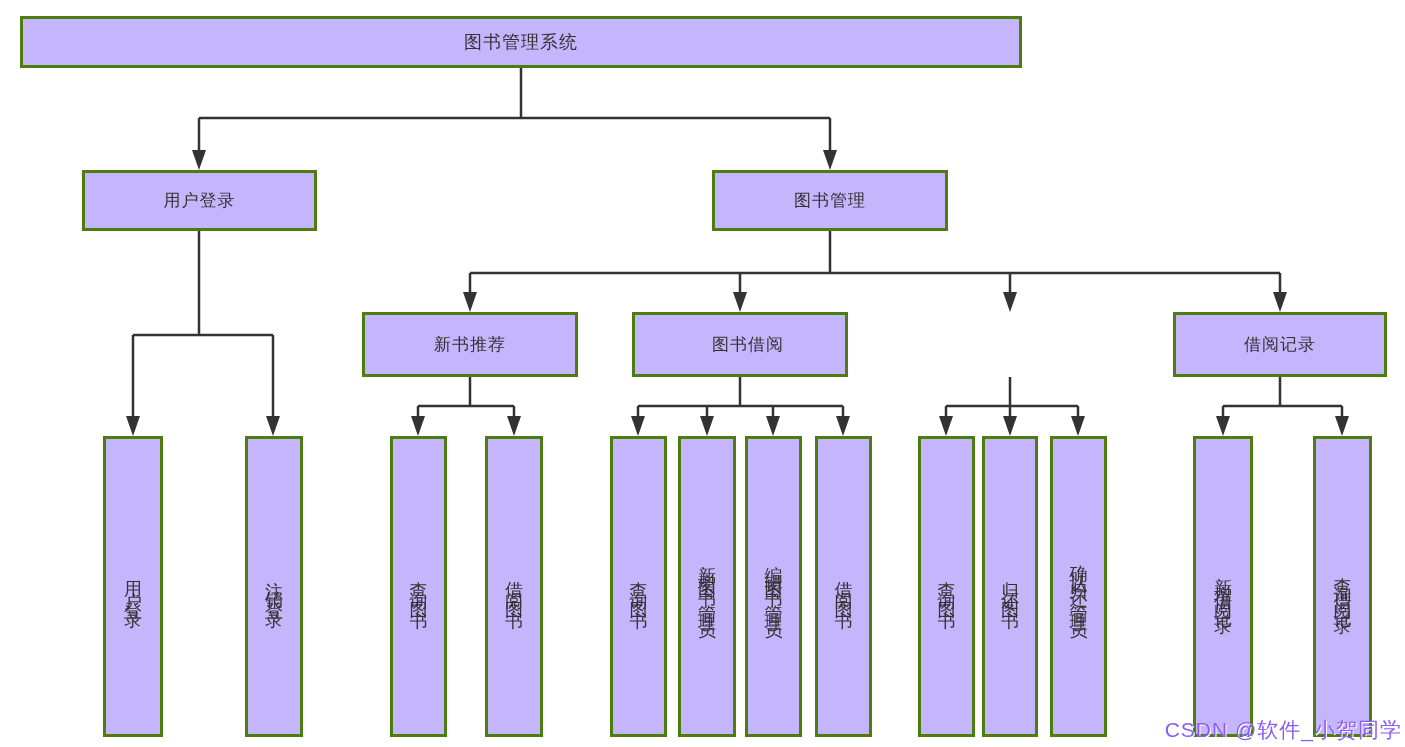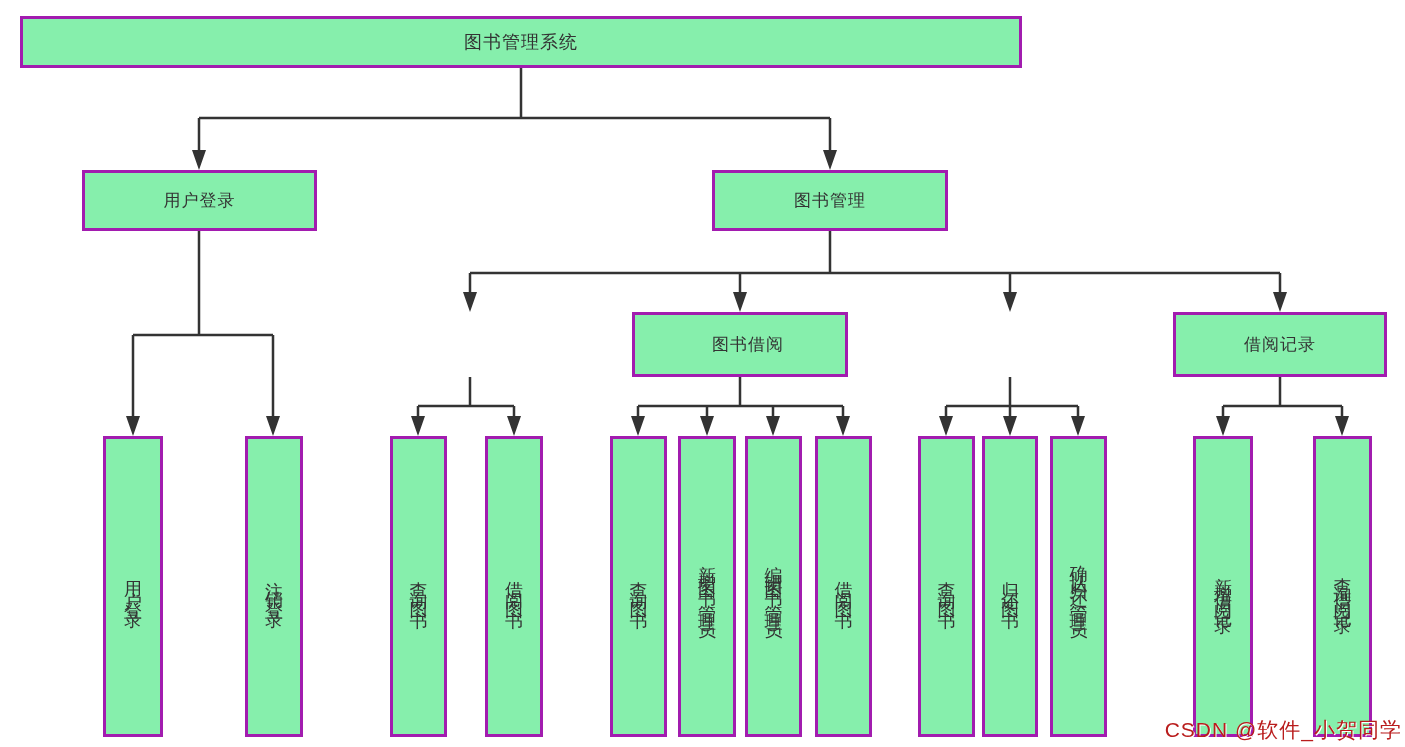--- a/index.html
+++ b/index.html
@@ -22,22 +22,22 @@
     stroke: #333333;
     stroke-width: 2.5;
   }
   svg.wires path.head {
     fill: #333333;
     stroke: none;
   }
   .box {
     position: absolute;
     box-sizing: border-box;
-    border: 3px solid #a21caf;
-    background: #86efac;
+    border: 3px solid #4d7c0f;
+    background: #c4b5fd;
     display: flex;
     align-items: center;
     justify-content: center;
     font-size: 17px;
     letter-spacing: 1px;
     color: #333333;
   }
   .box.root { font-size: 18px; }
   .leaf .vlabel {
     writing-mode: vertical-rl;
@@ -46,21 +46,21 @@
     letter-spacing: 10px;
     line-height: 1;
   }
   .leaf.long .vlabel { letter-spacing: 8px; }
   .watermark {
     position: absolute;
     top: 716px;
     right: 3px;
     font-size: 21px;
     letter-spacing: 1px;
-    color: #b91c1c;
+    color: #8b5cf6;
     text-shadow: 1px 1px 0 #ffffff;
     white-space: nowrap;
   }
 </style>
 </head>
 <body>
 
 <div class="canvas">
 
   <svg class="wires" viewBox="0 0 1405 747" xmlns="http://www.w3.org/2000/svg">
@@ -106,20 +106,23 @@
     <span>图书管理系统</span>
   </div>
 
   <div class="box" style="left:82px; top:170px; width:235px; height:61px;">
     <span>用户登录</span>
   </div>
   <div class="box" style="left:712px; top:170px; width:236px; height:61px;">
     <span>图书管理</span>
   </div>
 
+  <div class="box" style="left:362px; top:312px; width:216px; height:65px;">
+    <span>新书推荐</span>
+  </div>
   <div class="box" style="left:632px; top:312px; width:216px; height:65px;padding-left:16px;">
     <span>图书借阅</span>
   </div>
   <div class="box" style="left:1173px; top:312px; width:214px; height:65px;">
     <span>借阅记录</span>
   </div>
 
   <div class="box leaf" style="left:103px; top:436px; width:60px; height:301px;">
     <span class="vlabel">用户登录</span>
   </div>

